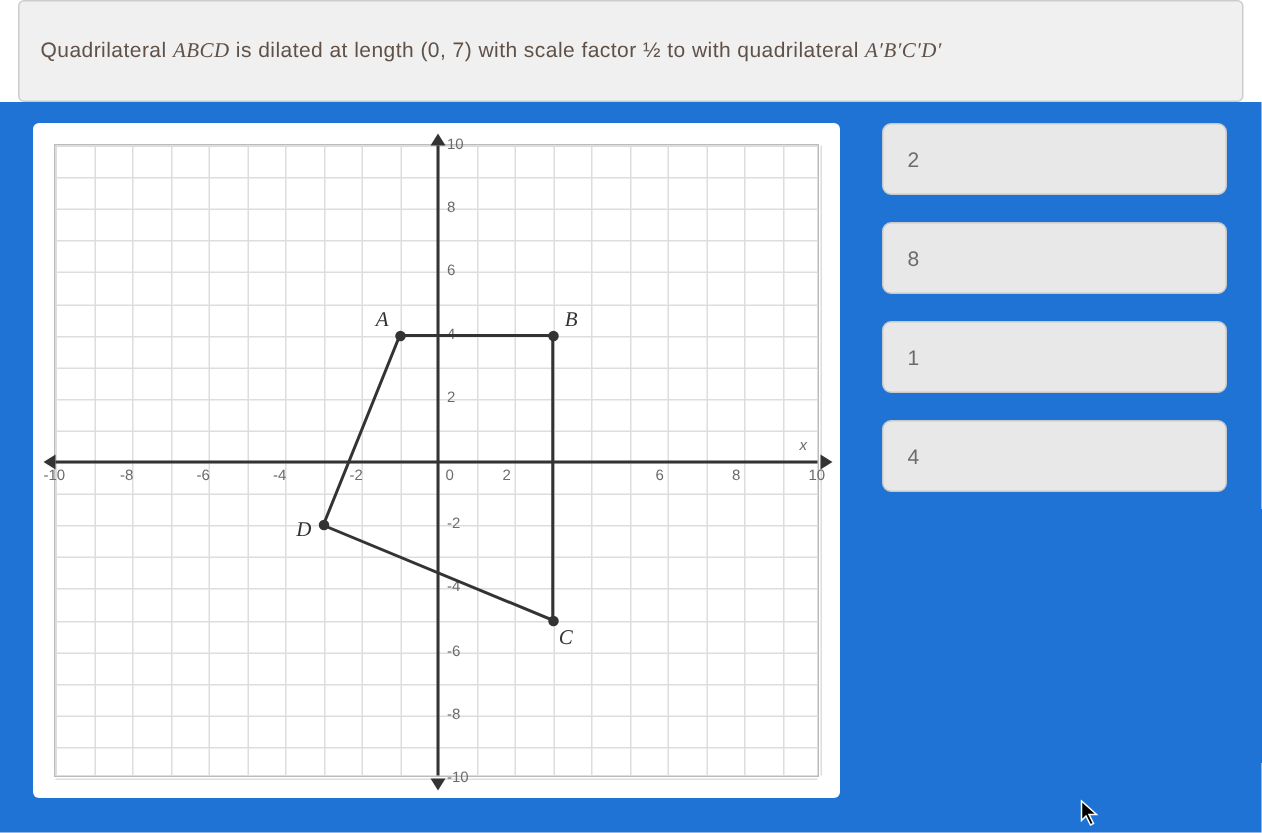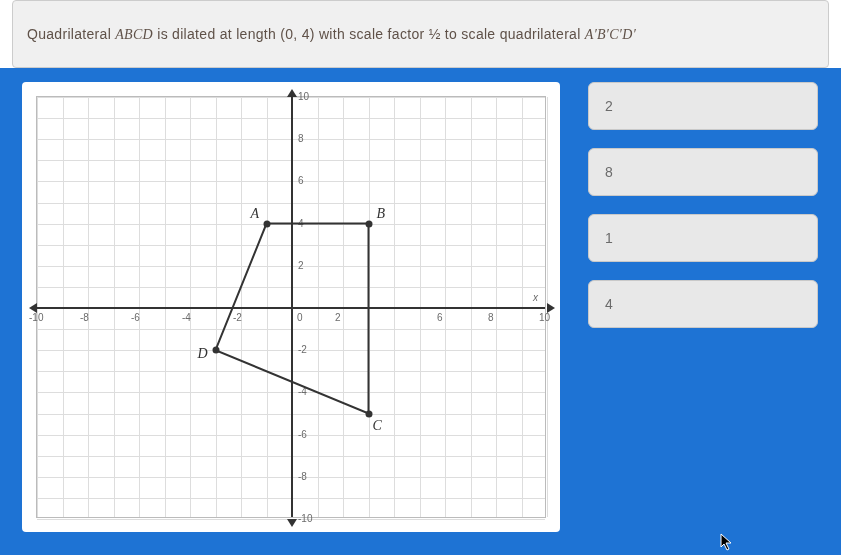--- a/index.html
+++ b/index.html
@@ -28,24 +28,24 @@
 </style>
 </head>
 <body>
 <div class="page">
 
 <div class="question-box">
   <div class="line1">
     <span>Quadrilateral </span>
     <span class="math-i">ABCD</span>
     <span> is dilated at length </span>
-    <span>(0, 4)</span>
+    <span>(0, 7)</span>
     <span> with scale factor </span>
     <span>½</span>
-    <span> to scale quadrilateral </span>
+    <span> to with quadrilateral </span>
     <span class="math-i">A′B′C′D′</span>
   </div>
 </div>
 
 <div class="content">
 
   <div class="graph-panel">
     <div class="graph-inner" id="grid">
 
     <div class="grid-line v" style="left: 0px;"></div>

